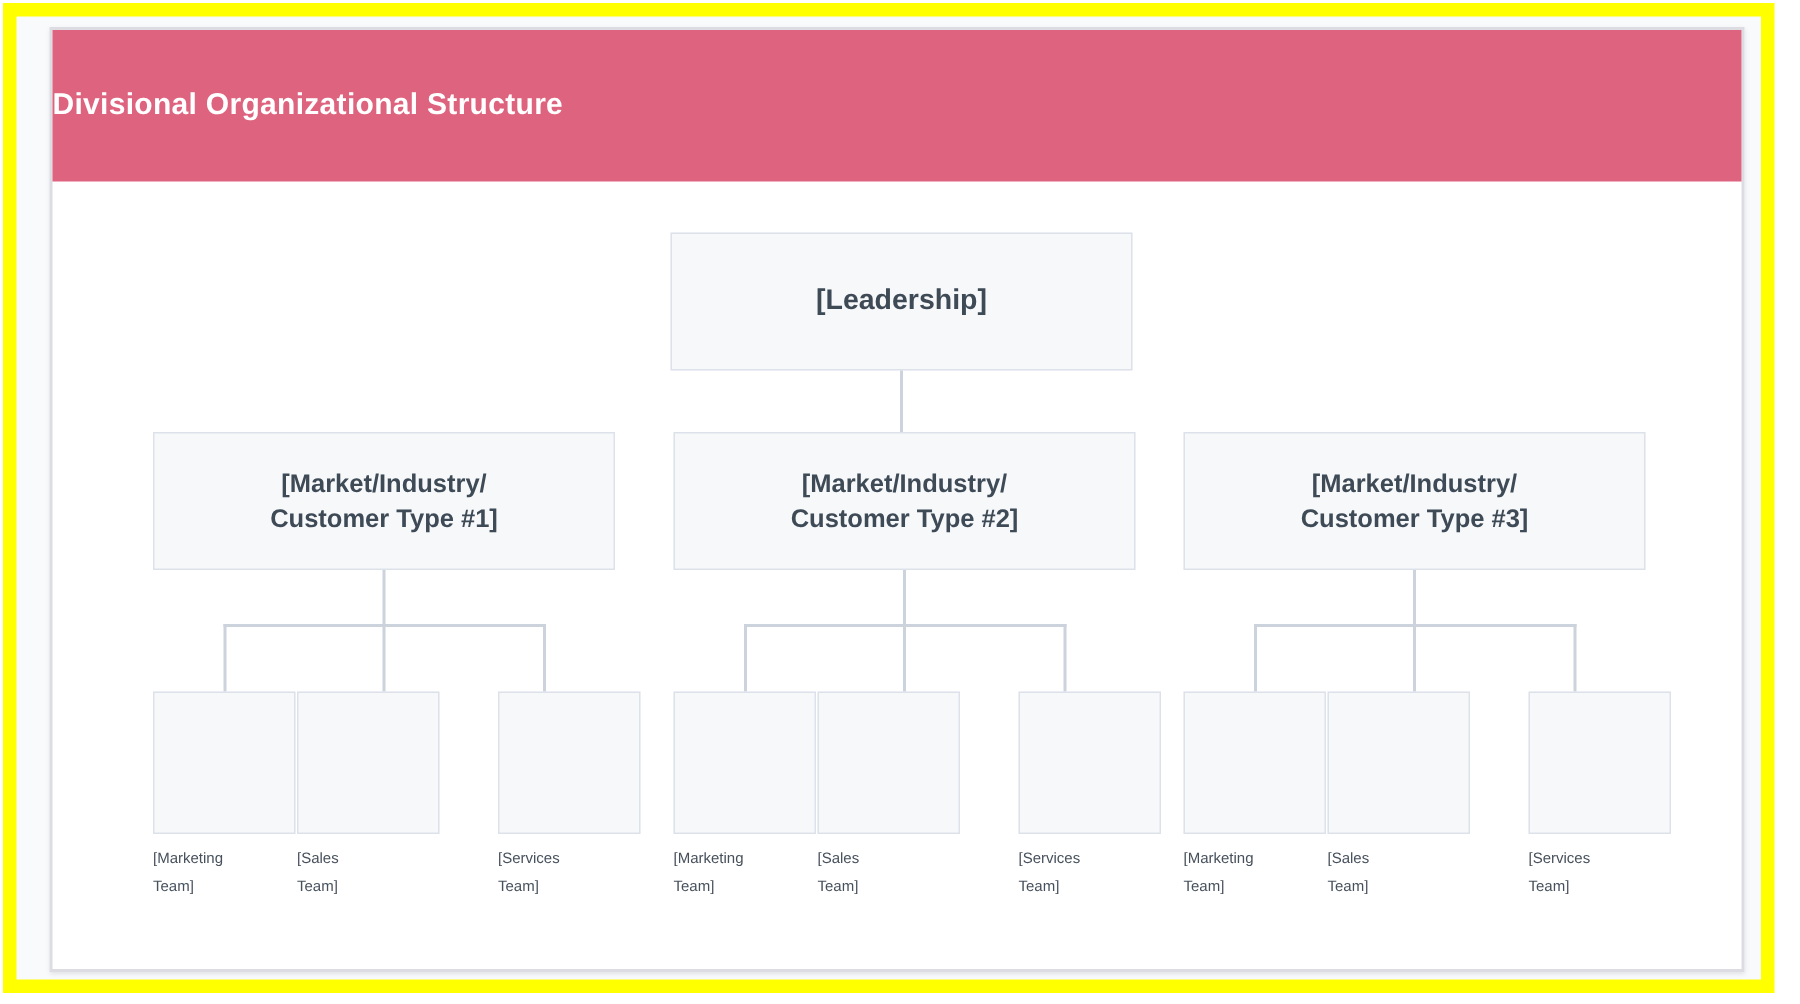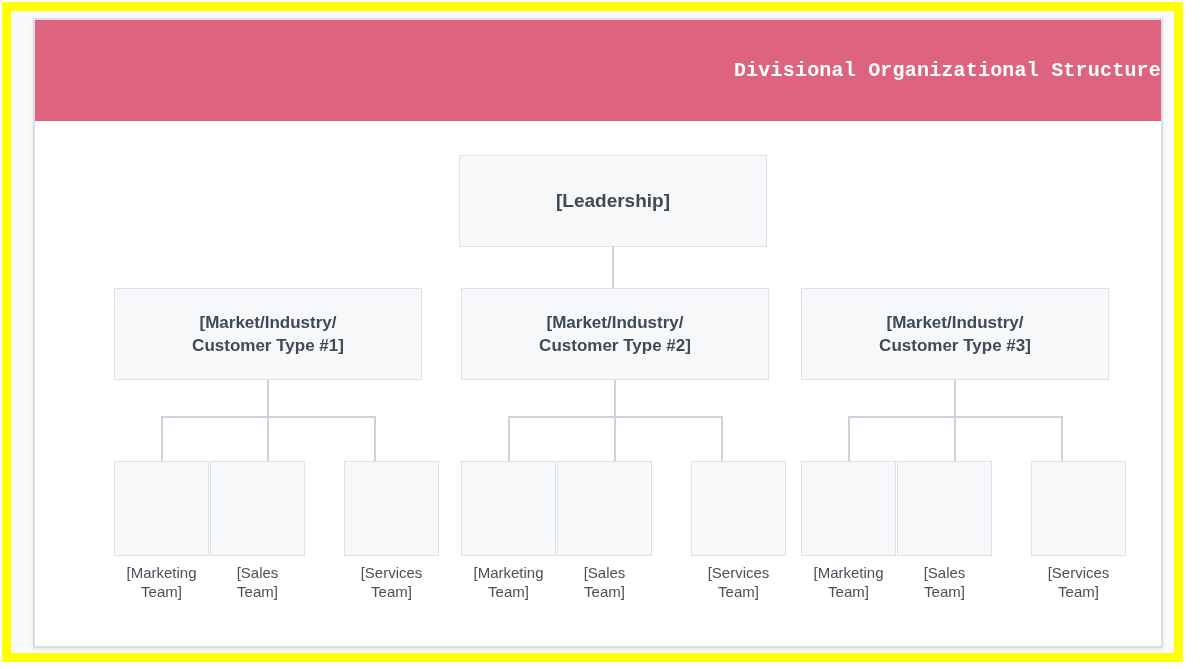--- a/index.html
+++ b/index.html
@@ -19,27 +19,27 @@
   .card {
     position:absolute; left:33px; top:18px;
     width:1130px; height:630px;
     background:var(--card-bg, #ffffff);
     border:2px solid var(--card-border, #dcdce2);
     box-shadow:0 1px 3px rgba(120,120,140,0.18);
   }
   .header {
     height:101px;
     background:var(--header-bg, #de637f);
-    display:flex; align-items:center; justify-content:flex-end;font-family:Liberation Mono, monospace;
+    display:flex; align-items:center; justify-content:flex-start;
   }
   .title {
     color:var(--header-text, #ffffff);
     font-size:20px; font-weight:bold; letter-spacing:0.2px;
   }
-  .chart-canvas { position:relative; width:100%; height:534px;margin-left:12px; }
+  .chart-canvas { position:relative; width:100%; height:534px; }
   .node {
     position:absolute;
     background:var(--node-bg, #f7f8fa);
     border:1.5px solid var(--node-border, #dde2ea);
     display:flex; align-items:center; justify-content:center;
     text-align:center;
     color:var(--node-text, #3e4a56);
     font-weight:bold;
     white-space:pre-line;
   }
@@ -54,22 +54,22 @@
   .g-drop { top:128px; width:2px; height:46px; }
   .d1 { left:47px; } .d2 { left:153px; } .d3 { left:260px; }
   .leaf {
     position:absolute; top:173px; width:95px; height:95px;
     background:var(--node-bg, #f7f8fa);
     border:1.5px solid var(--node-border, #dde2ea);
   }
   .l1 { left:0; } .l2 { left:96px; } .l3 { left:230px; }
   .leaf-label {
     position:absolute; top:275px; width:95px;
-    text-align:center;
-    font-size:15px; line-height:19px;
+    text-align:left;
+    font-size:10px; line-height:19px;
     color:var(--label-text, #47515c);
     white-space:pre-line;
   }
 </style>
 </head>
 <body>
 
 <div class="frame"></div>
 
 <div class="card">

